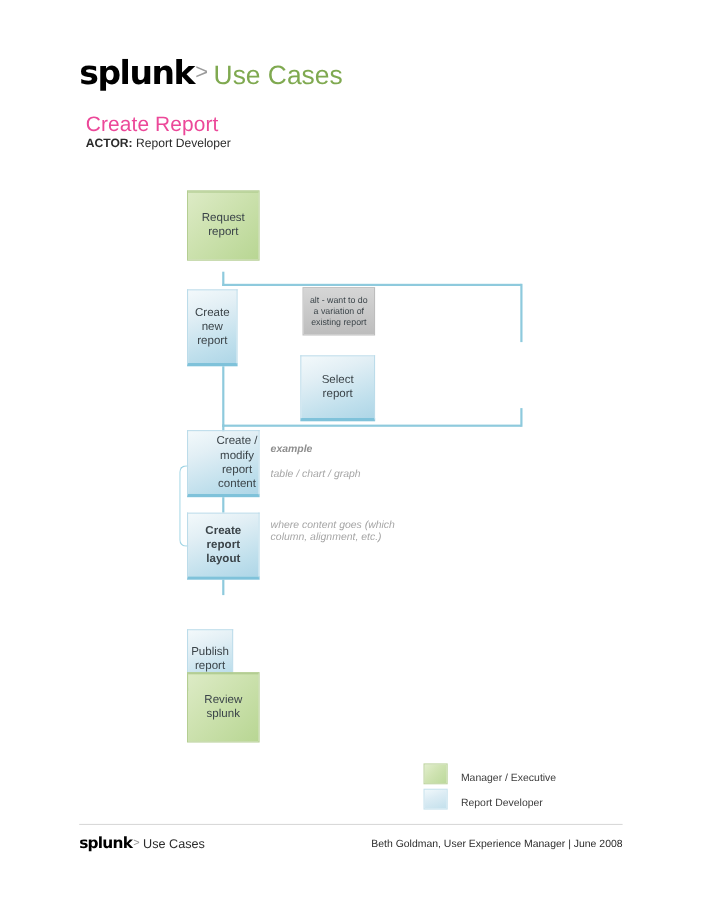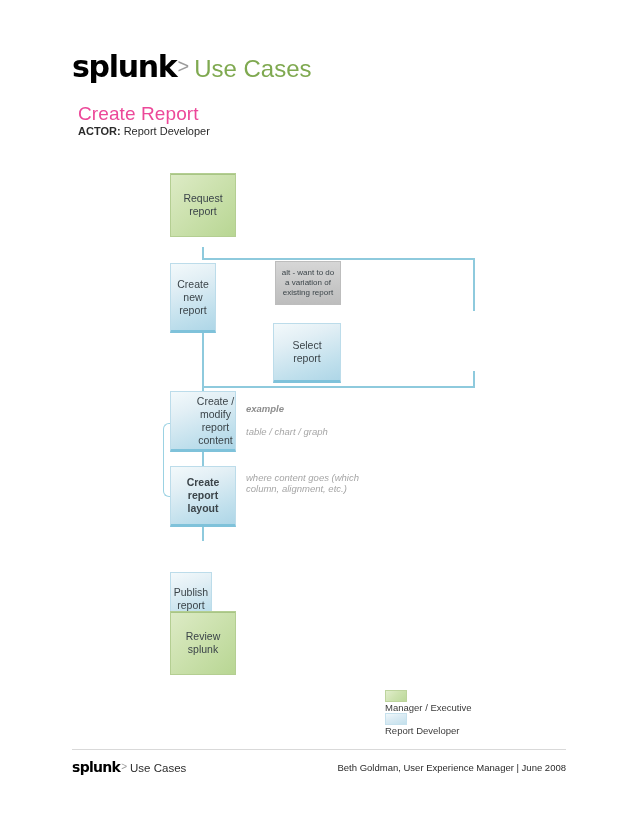--- a/index.html
+++ b/index.html
@@ -111,21 +111,21 @@
   }
   .anno-strong{
     font-weight:bold;
     font-style:italic;
     color:#8e8e8e;
     display:block;
   }
 
   
   .legend{position:absolute;left:385px;top:690px;}
-  .legend-row{display:flex;align-items:flex-start;height:23px;flex-direction:column;}
+  .legend-row{display:flex;align-items:flex-end;height:23px;}
   .legend-swatch{
     width:22px;height:19px;margin-right:12px;box-sizing:border-box;
   }
   .sw-green{background:linear-gradient(135deg,#e2eecd 0%,#cfe3b2 45%,#bcd99b 100%);border:1px solid #bdd49d;}
   .sw-blue{background:linear-gradient(160deg,#f0f8fb 0%,#dcecf4 40%,#c3e0ec 100%);border:1px solid #c6e1ed;}
   .legend-label{font-size:9.5px;color:#3b3b3b;}
 
   
   .footer-rule{
     position:absolute;left:72px;top:749px;width:494px;height:1px;background:#d9d9d9;

